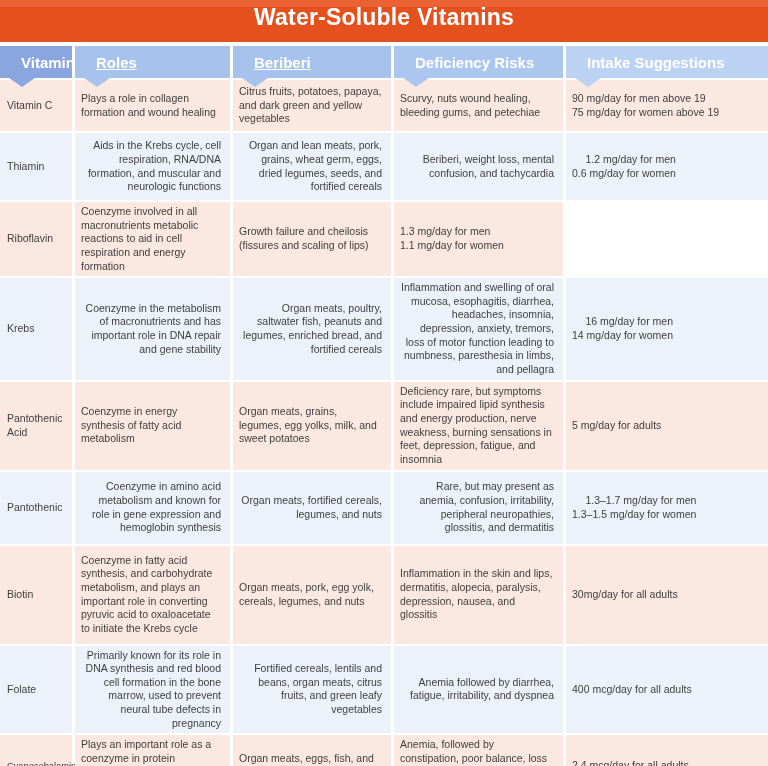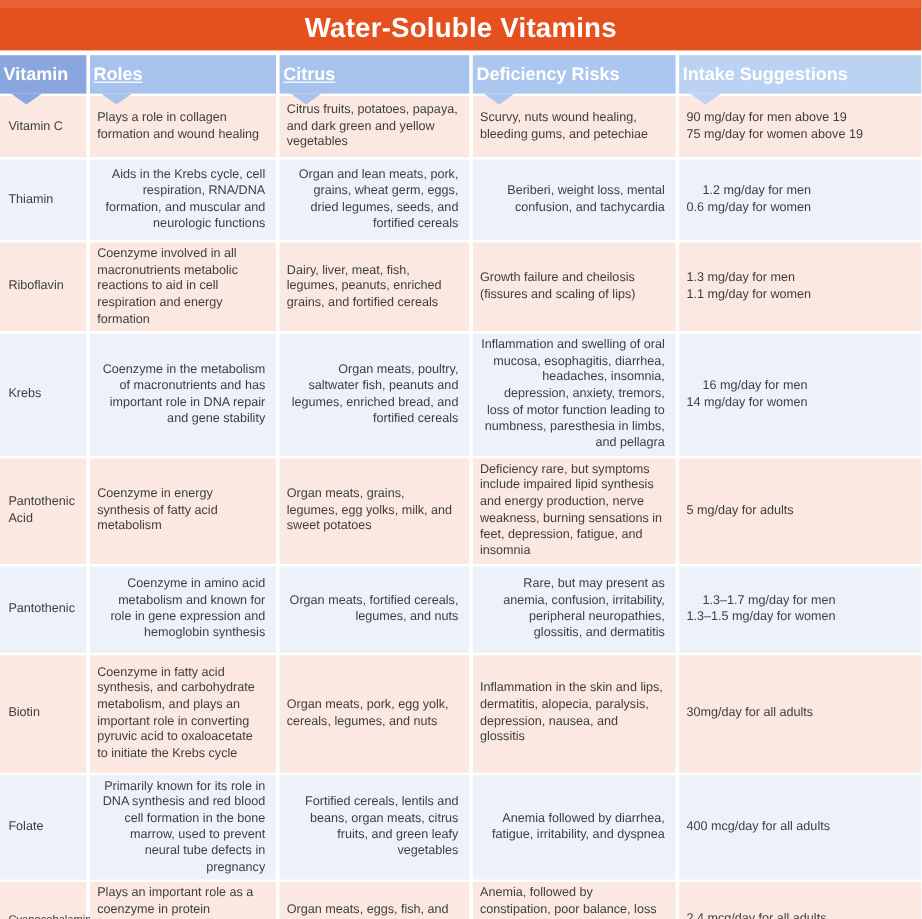--- a/index.html
+++ b/index.html
@@ -1,21 +1,21 @@
 <!DOCTYPE html>
 <html style="--orange: #E5511E; --orangeLight: #EA6134; --headerVitamin: #8AA6DE; --headerMid: #A7C3ED; --headerMid2: #ACC7EF; --headerLight: #BBD2F2; --rowPink: #FBE9E1; --rowBlue: #EDF2FA; --text: #3E3E3E;"><head>
 <meta charset="utf-8">
 <style>
   html,body { margin:0; padding:0; background:#ffffff; }
   body { width:768px; height:766px; font-family:"Liberation Sans", sans-serif; }
   .page { width:768px; height:766px; background:#ffffff; overflow:hidden; }
 
   .title-bar {
     height:42px; background:var(--orange,#E5511E);
-    position:relative; display:flex; align-items:center; justify-content:center;
+    position:relative; display:flex; align-items:flex-start; justify-content:center;
     margin-bottom:4px;
   }
   .title-bar::before {
     content:""; position:absolute; top:0; left:0; right:0; height:7px;
     background:var(--orangeLight,#EA6134);
   }
   .page-title {
     margin:0; color:#ffffff; font-size:23px; font-weight:bold;
     letter-spacing:.2px; position:relative; padding-top:4px;
   }
@@ -23,21 +23,21 @@
   .grid {
     display:grid;
     grid-template-columns:72px 155px 158px 169px 202px;
     column-gap:3px;
   }
 
   .header-row { height:32px; margin-bottom:2px; }
   .hcell {
     display:flex; align-items:center;
     color:#ffffff; font-weight:bold; font-size:15px;
-    padding-left:3px; position:relative;
+    padding-left:21px; position:relative;
   }
   .h1 { background:var(--headerVitamin,#8AA6DE); --nc:var(--headerVitamin,#8AA6DE); }
   .h2, .h3 { background:var(--headerMid,#A7C3ED);text-decoration:underline; --nc:var(--headerMid,#A7C3ED); }
   .h4 { background:var(--headerMid2,#ACC7EF); --nc:var(--headerMid2,#ACC7EF); }
   .h5 { background:var(--headerLight,#BBD2F2); --nc:var(--headerLight,#BBD2F2); }
   .hcell::after {
     content:""; position:absolute; top:100%; left:9px; width:0; height:0;
     border-left:13px solid transparent; border-right:13px solid transparent;
     border-top:9px solid; border-top-color:var(--nc); z-index:2;
   }
@@ -65,21 +65,21 @@
 
 <div class="page">
 
   <div class="title-bar">
     <div class="page-title">Water-Soluble Vitamins</div>
   </div>
 
   <div class="grid header-row">
     <div class="hcell h1">Vitamin</div>
     <div class="hcell h2">Roles</div>
-    <div class="hcell h3">Citrus</div>
+    <div class="hcell h3">Beriberi</div>
     <div class="hcell h4">Deficiency Risks</div>
     <div class="hcell h5">Intake Suggestions</div>
   </div>
 
   <div class="grid trow r1 pink">
     <div class="cell vit">Vitamin C</div>
     <div class="cell">Plays a role in collagen formation and wound healing</div>
     <div class="cell">Citrus fruits, potatoes, papaya, and dark green and yellow vegetables</div>
     <div class="cell">Scurvy, nuts wound healing, bleeding gums, and petechiae</div>
     <div class="cell intake">90 mg/day for men above 19
@@ -91,21 +91,20 @@
     <div class="cell">Aids in the Krebs cycle, cell respiration, RNA/DNA formation, and muscular and neurologic functions</div>
     <div class="cell">Organ and lean meats, pork, grains, wheat germ, eggs, dried legumes, seeds, and fortified cereals</div>
     <div class="cell">Beriberi, weight loss, mental confusion, and tachycardia</div>
     <div class="cell intake">1.2 mg/day for men
 0.6 mg/day for women</div>
   </div>
 
   <div class="grid trow r3 pink">
     <div class="cell vit">Riboflavin</div>
     <div class="cell">Coenzyme involved in all macronutrients metabolic reactions to aid in cell respiration and energy formation</div>
-    <div class="cell">Dairy, liver, meat, fish, legumes, peanuts, enriched grains, and fortified cereals</div>
     <div class="cell">Growth failure and cheilosis (fissures and scaling of lips)</div>
     <div class="cell intake">1.3 mg/day for men
 1.1 mg/day for women</div>
   </div>
 
   <div class="grid trow r4 blue">
     <div class="cell vit">Krebs</div>
     <div class="cell">Coenzyme in the metabolism of macronutrients and has important role in DNA repair and gene stability</div>
     <div class="cell">Organ meats, poultry, saltwater fish, peanuts and legumes, enriched bread, and fortified cereals</div>
     <div class="cell">Inflammation and swelling of oral mucosa, esophagitis, diarrhea, headaches, insomnia, depression, anxiety, tremors, loss of motor function leading to numbness, paresthesia in limbs, and pellagra</div>

